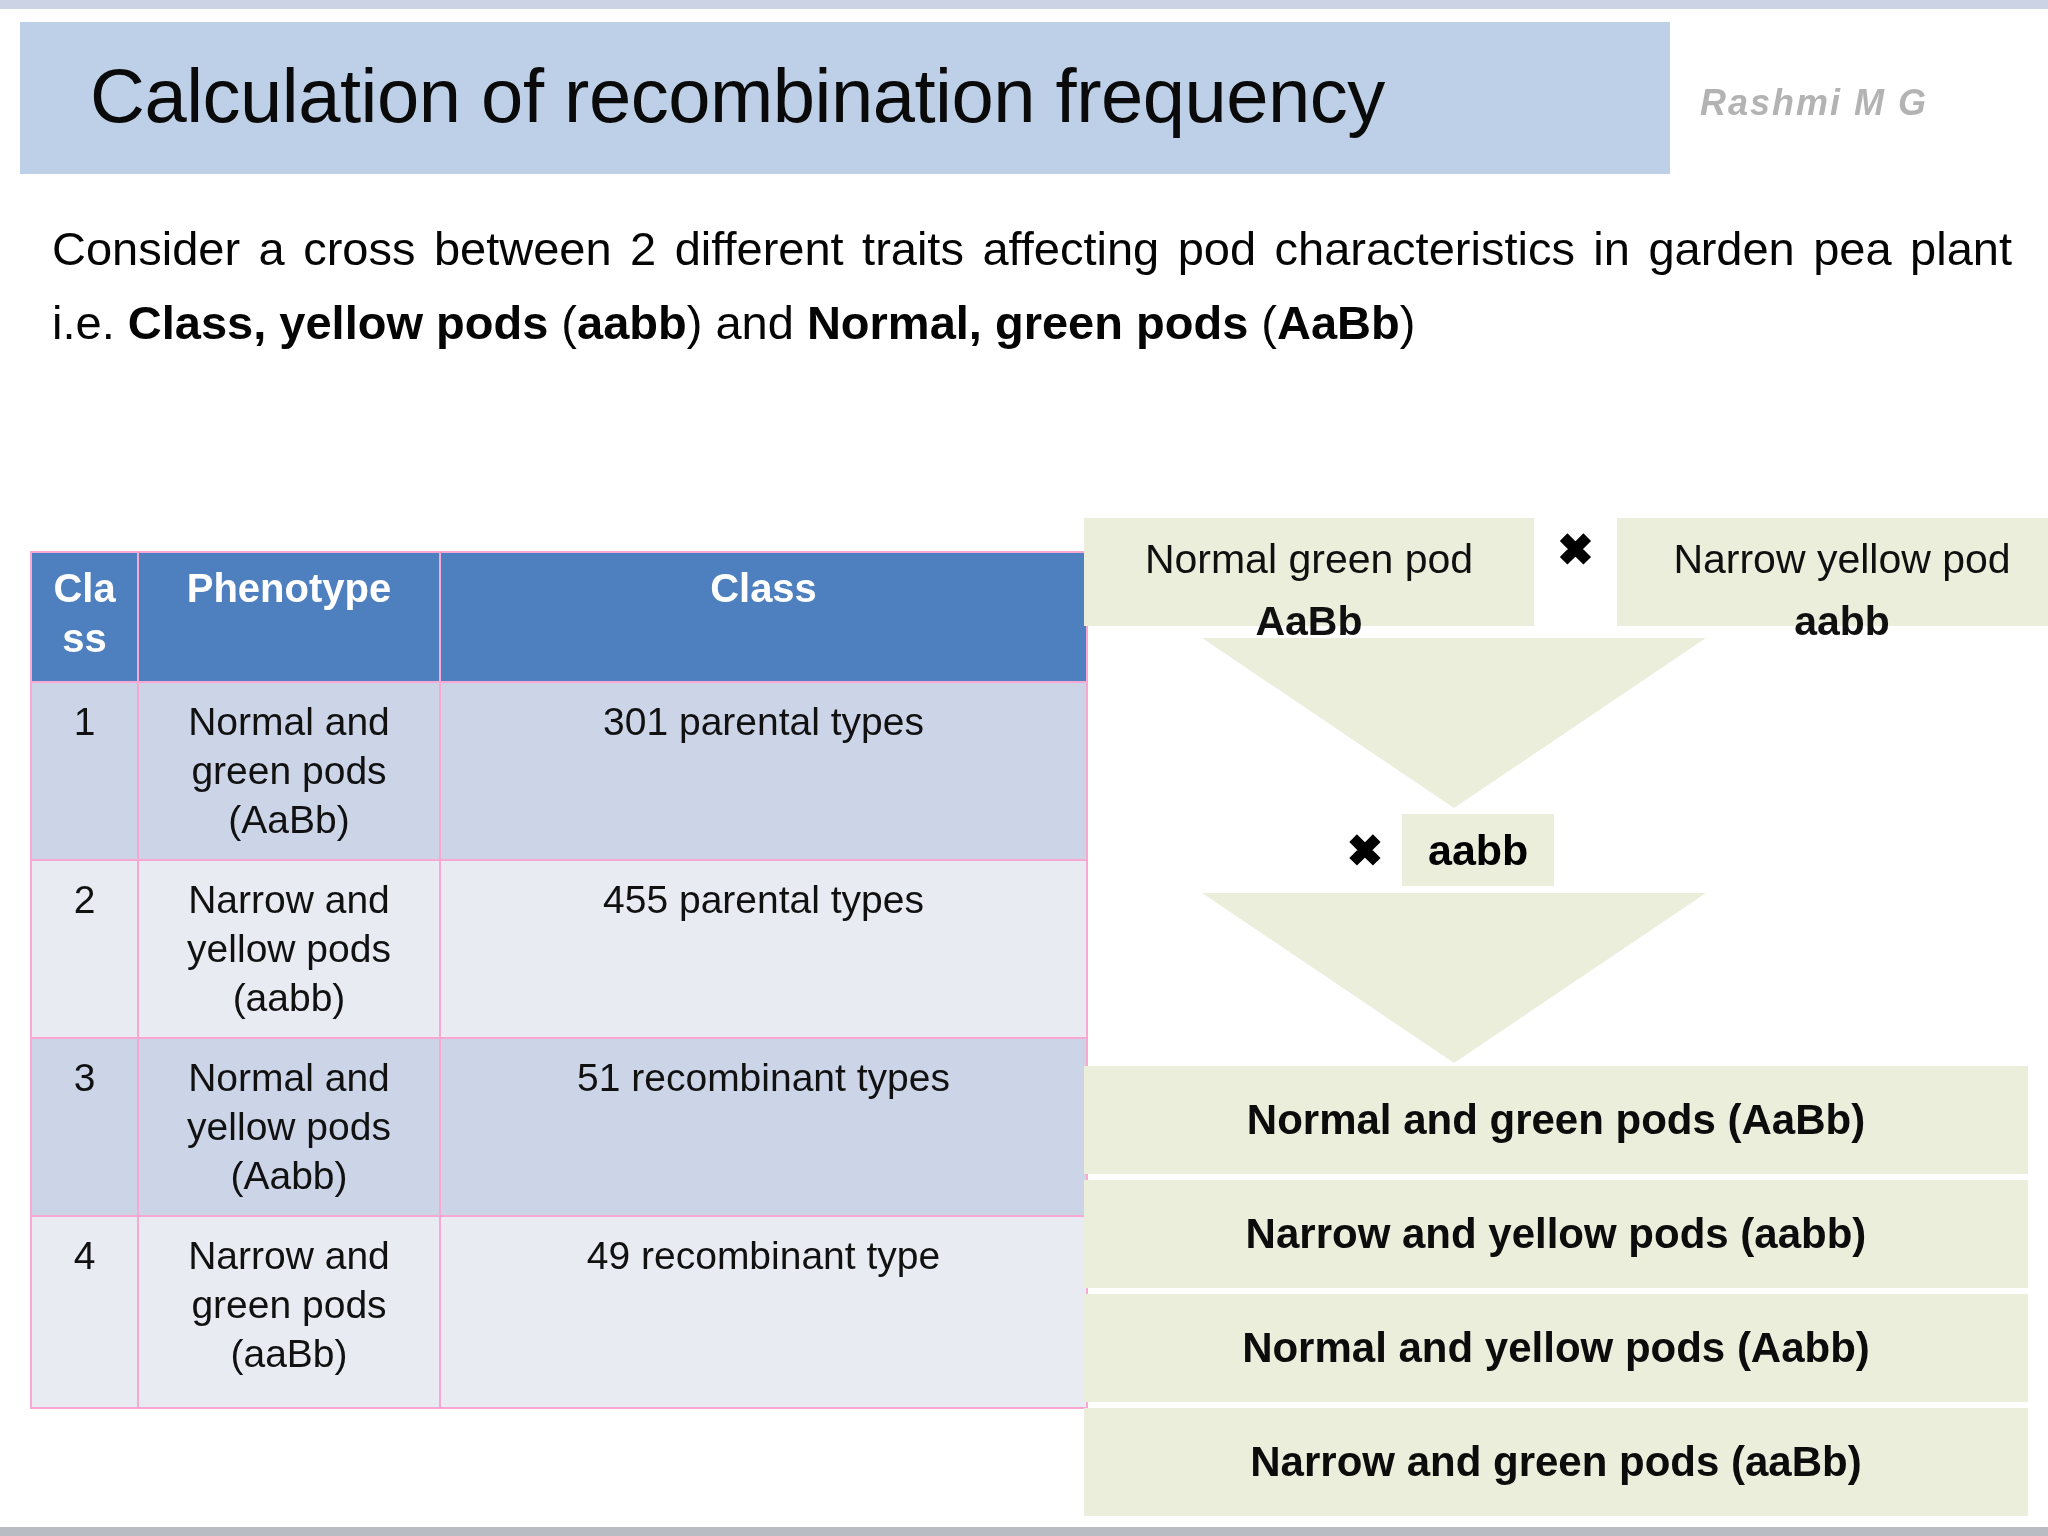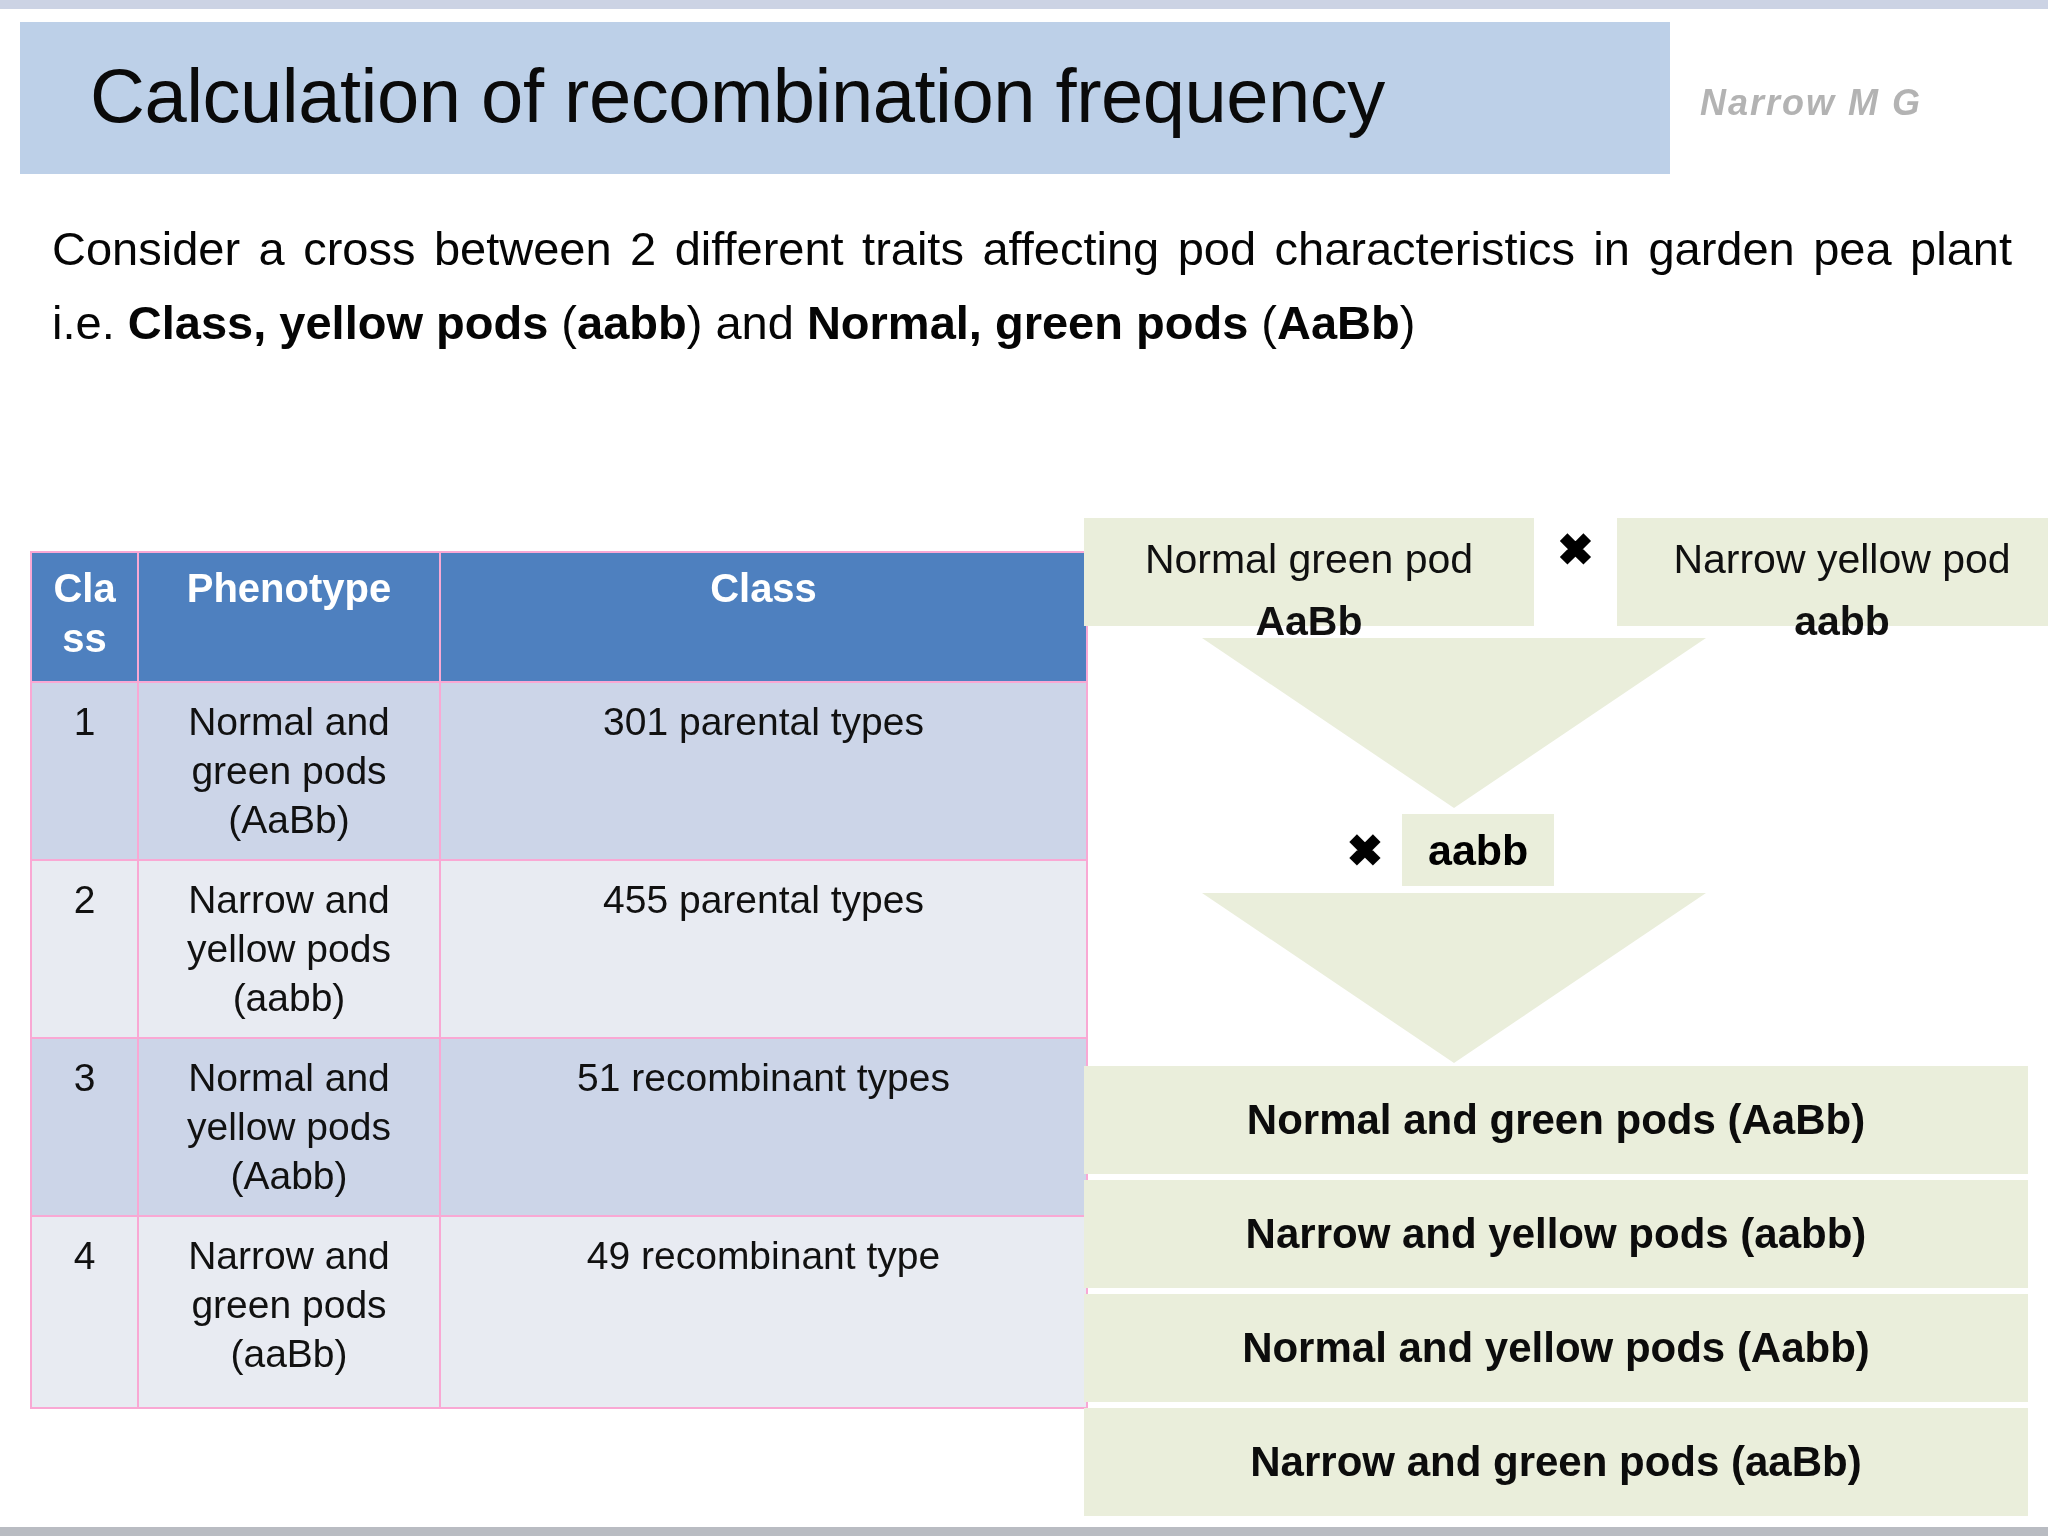--- a/index.html
+++ b/index.html
@@ -239,21 +239,21 @@
 </head>
 <body>
 
 <div id="slide">
 
   <div class="edge-top"></div>
   <div class="edge-bottom"></div>
 
   <div id="title-bar"></div>
   <div id="title-text">Calculation of recombination frequency</div>
-  <div id="watermark">Narrow M G</div>
+  <div id="watermark">Rashmi M G</div>
 
   <div class="para" id="para-1"><span>Consider a cross between 2 different traits affecting pod characteristics in garden pea plant i.e. </span><b>Class, yellow pods</b><span> (</span><b>aabb</b><span>) and </span><b>Normal, green pods</b><span> (</span><b>AaBb</b><span>)</span></div>
 
 
   <table id="genetics-table">
     <thead>
       <tr>
         <th class="col-class">
             <div class="th-class-inner">Class</div>
           </th>

